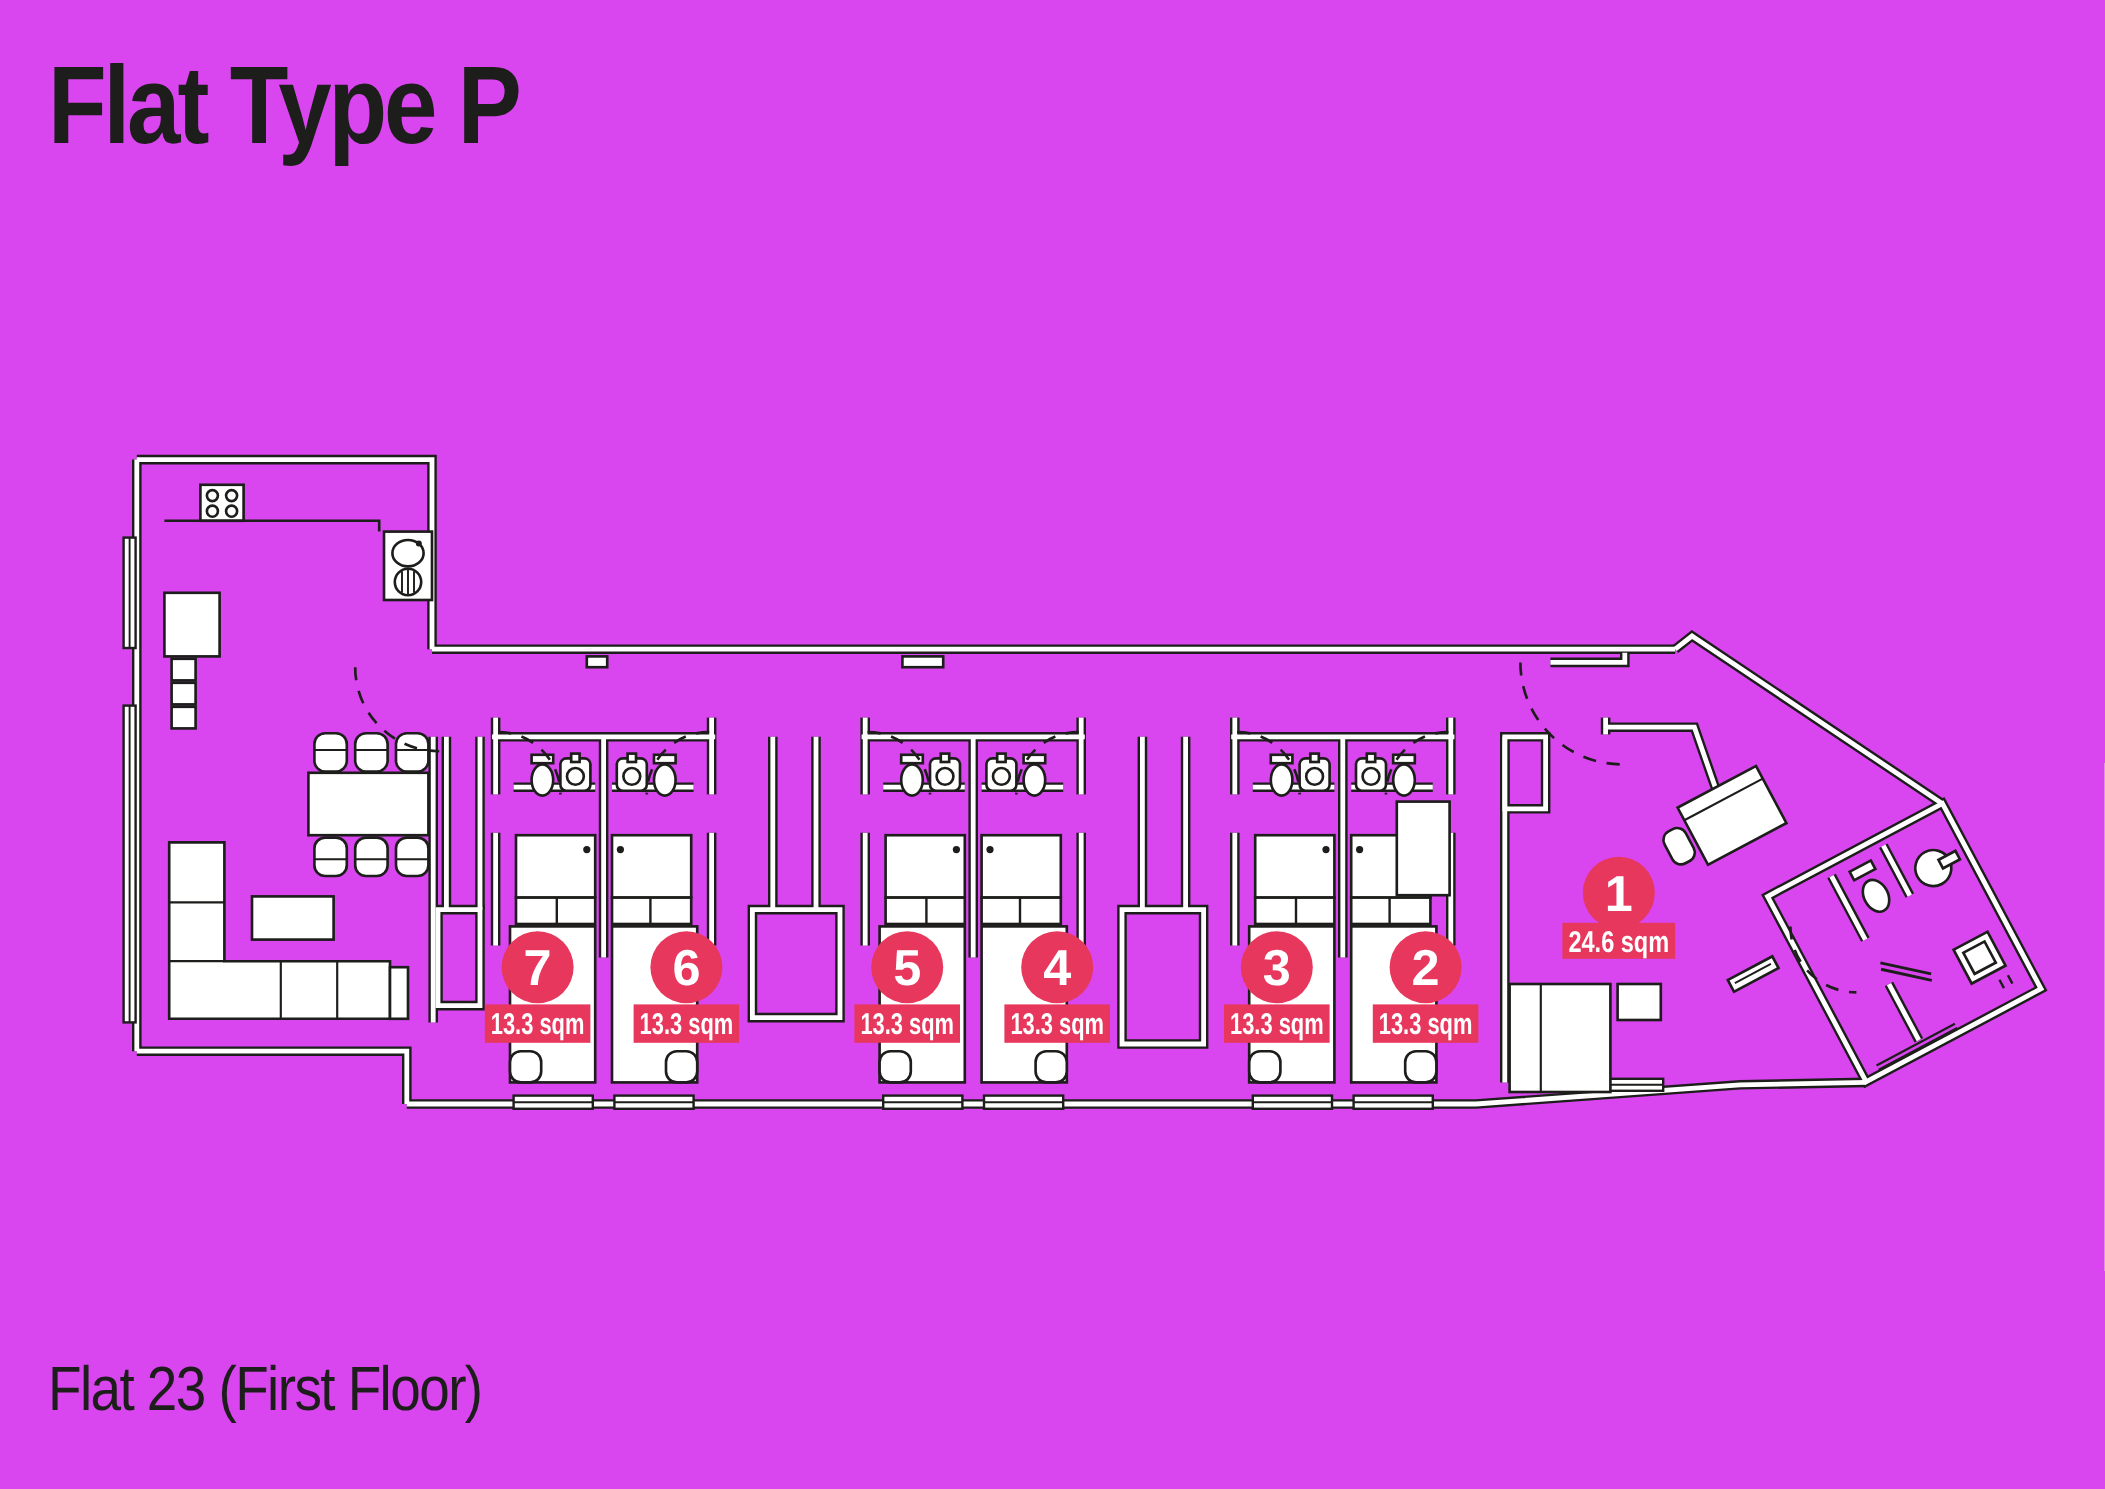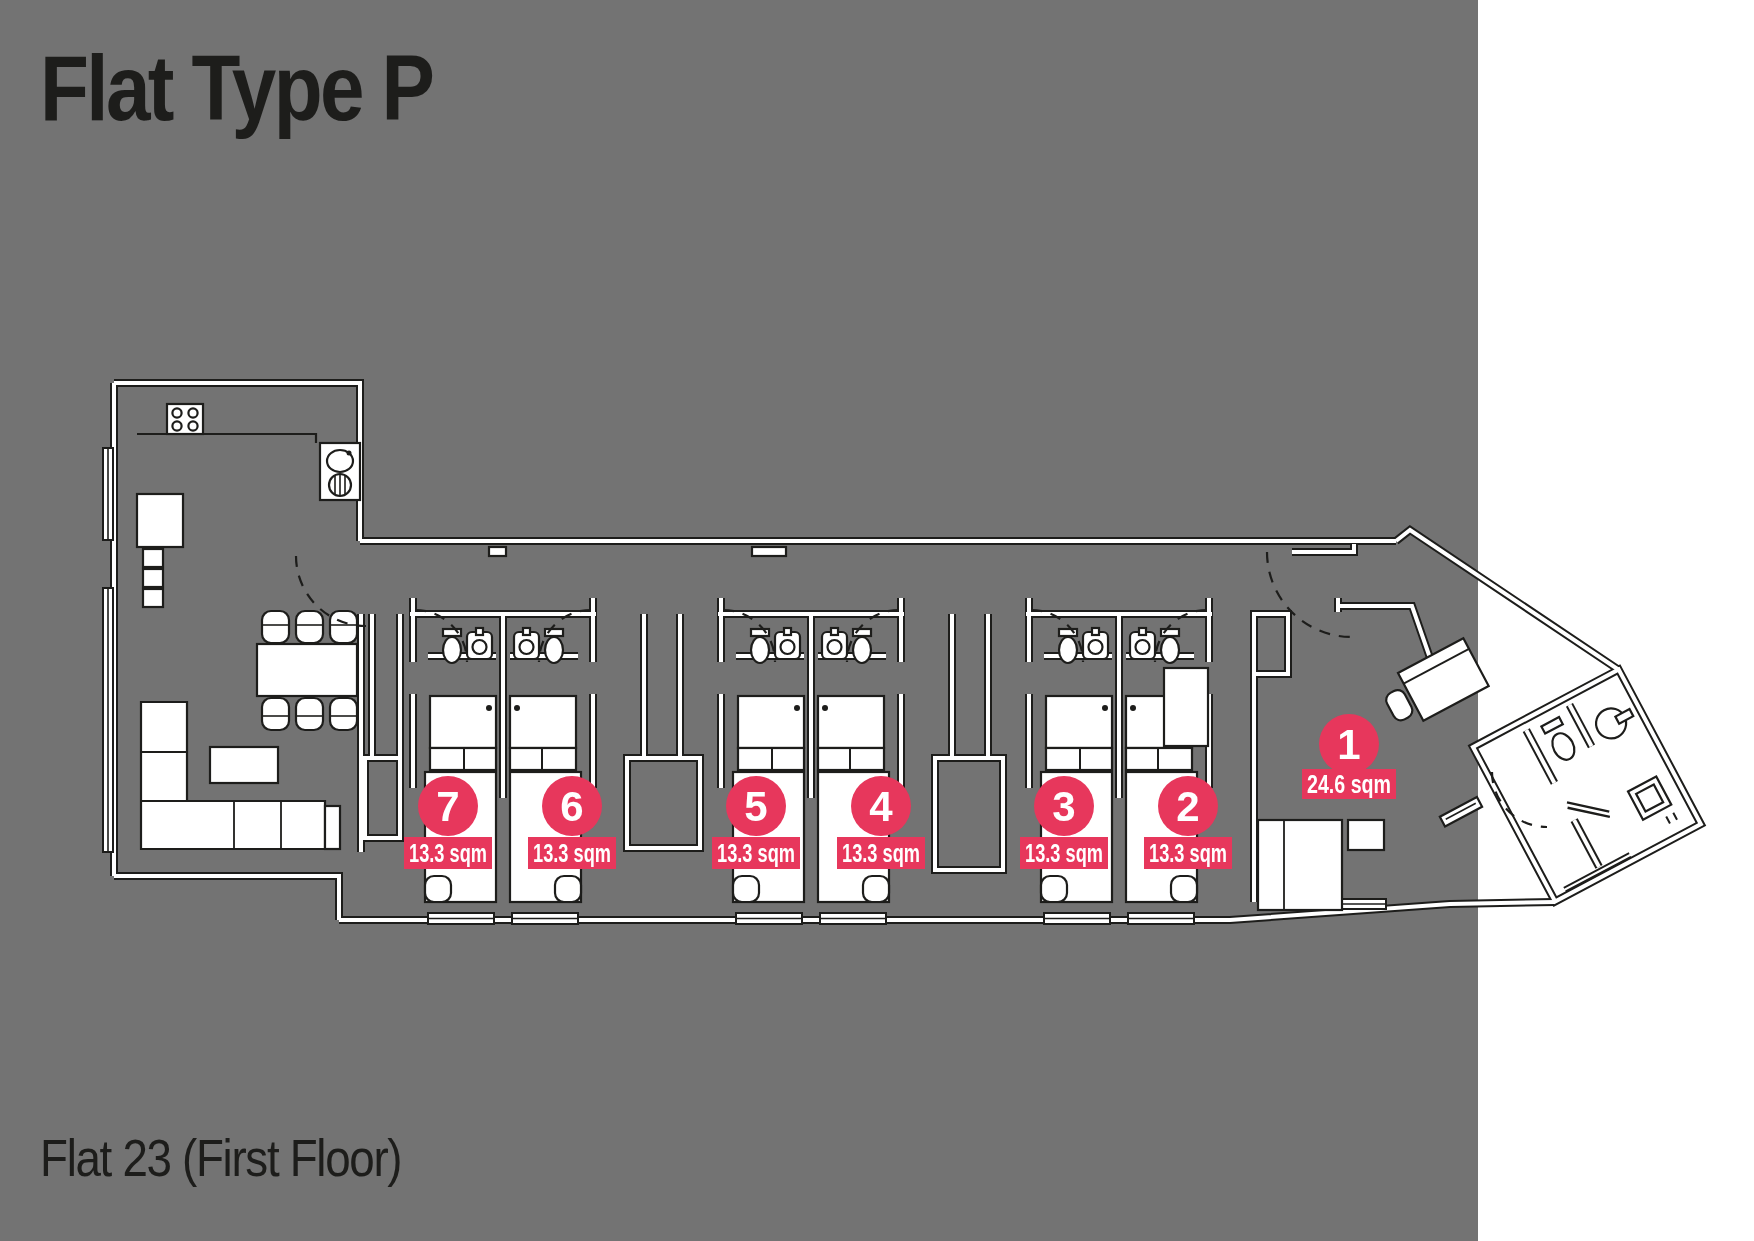--- a/index.html
+++ b/index.html
@@ -1,17 +1,17 @@
 <!DOCTYPE html>
 <html><head>
 <meta charset="utf-8">
 <style>
   html,body{margin:0;padding:0;background:#ffffff;width:1754px;height:1241px;overflow:hidden;
             font-family:"Liberation Sans", sans-serif;}
-  .stage{position:relative;width:1478px;height:1241px;background:#737373;}
+  .stage{position:relative;width:1754px;height:1241px;background:#d946ef;}
   .page-title{position:absolute;left:40px;top:36px;font-size:92px;font-weight:800;color:#1d1d1b;
               letter-spacing:-3px;transform:scaleX(.87);transform-origin:left top;white-space:nowrap;}
   .page-caption{position:absolute;left:40px;top:1128px;font-size:52px;font-weight:500;color:#1d1d1b;
               letter-spacing:-1.5px;transform:scaleX(.88);transform-origin:left top;white-space:nowrap;}
   svg text{font-family:"Liberation Sans", sans-serif;}
 </style>
 </head>
 <body>
 
 <div class="stage">

